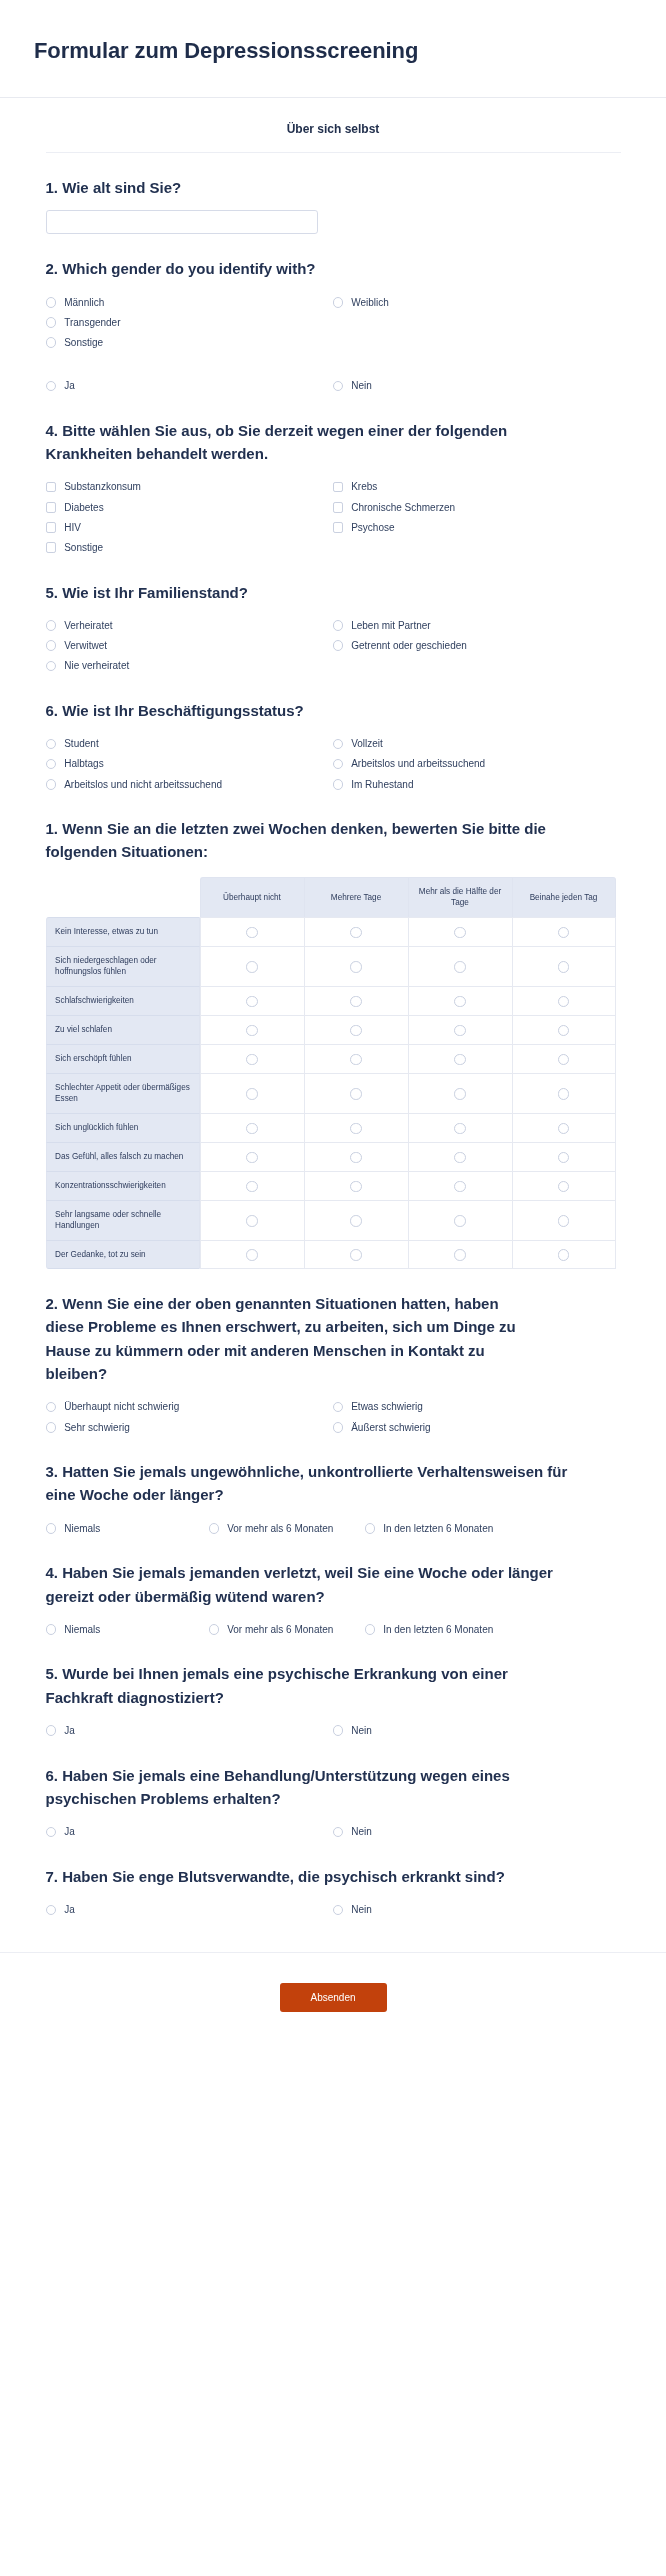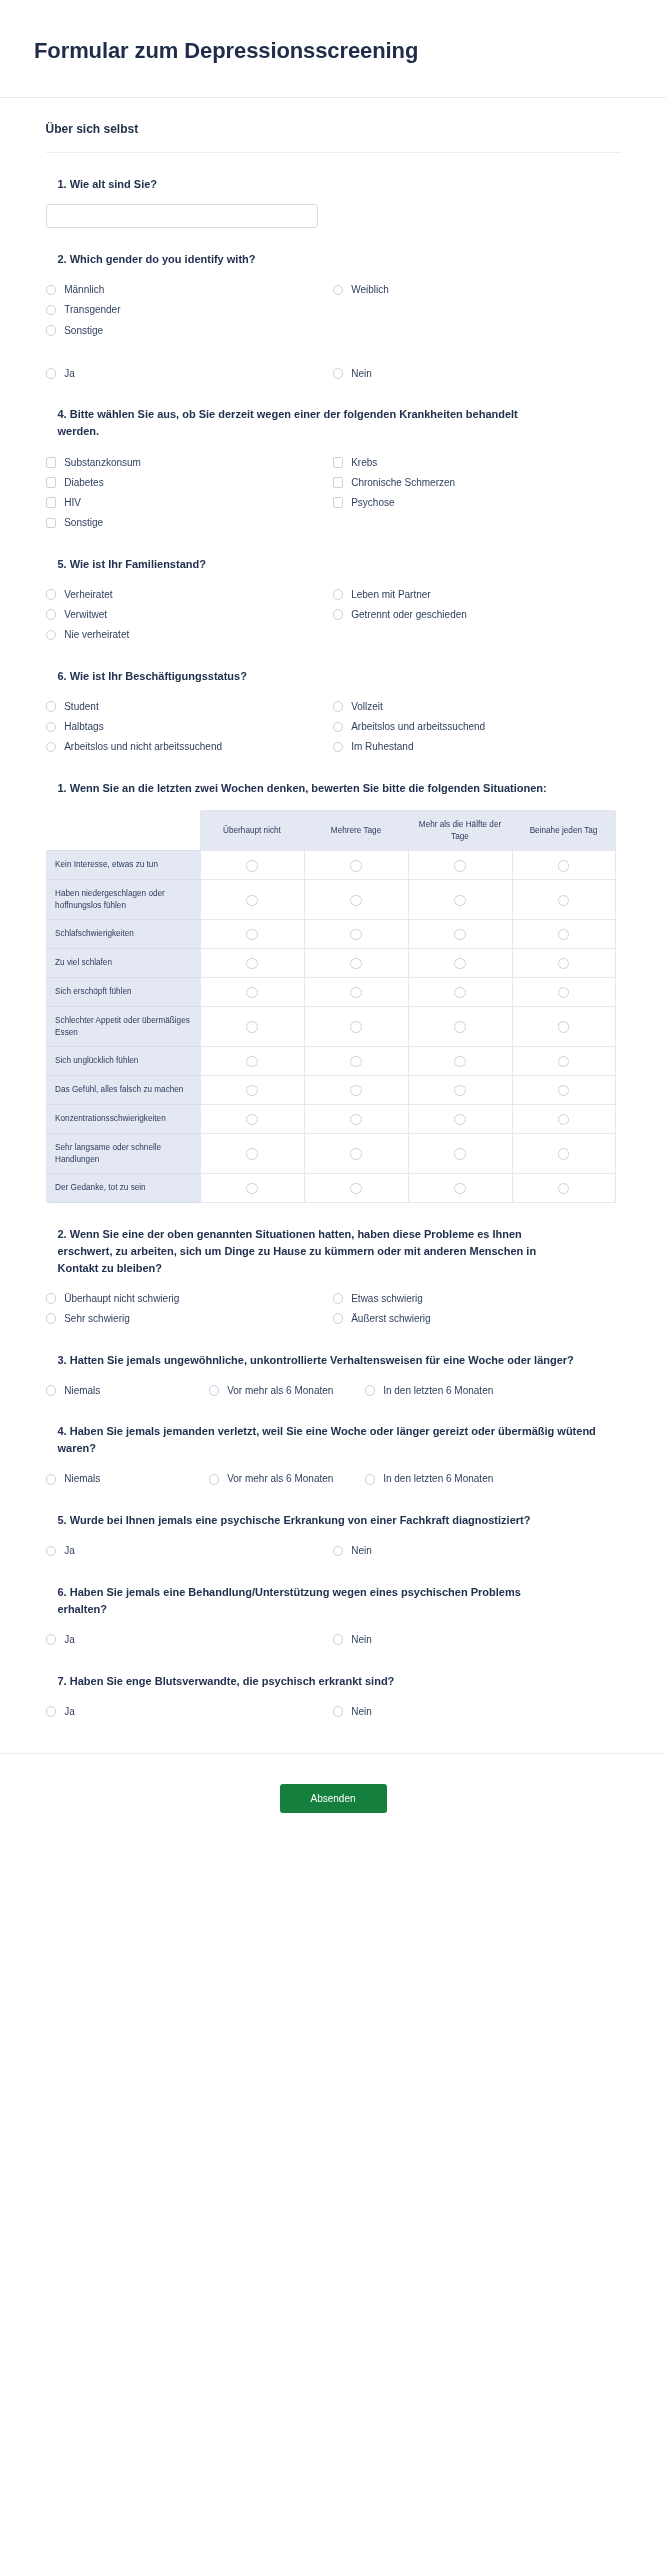--- a/index.html
+++ b/index.html
@@ -28,42 +28,42 @@
     font-weight: bold;
     color: #1f2d4a;
     letter-spacing: -0.1px;
     line-height: 1.25;
   }
 
   
   .section { padding: 0 34px; }
   .section-head {
     padding: 24px 11.5px 0 11.5px;
+    text-align: center;
   }
   .section-title {
     font-size: 12px;
     font-weight: bold;
     color: #22304d;
     padding-bottom: 16px;
   }
   .section-rule {
     border-bottom: 0.7px solid #eceef4;
     margin: 0;
   }
 
   
   .q { padding: 23px 11.5px 0 11.5px; }
   .q-label {
-    font-size: 11px;
+    font-size: 15px;
     font-weight: bold;
     color: #223150;
     line-height: 1.55;
     max-width: 494px;
     margin-bottom: 11.5px;
-    margin-left: 12px;
   }
   .q-label.wide { max-width: 545px; }
 
   
   .text-input {
     display: block;
     width: 272px;
     height: 24px;
     border: 0.7px solid #d6dbe8;
     border-radius: 2.9px;
@@ -174,21 +174,21 @@
   .footer-rule {
     border-top: 0.7px solid #eceef4;
     margin: 32px 0 0 0;
   }
   .footer {
     text-align: center;
     padding: 30px 0 40px 0;
   }
   .submit-btn {
     display: inline-block;
-    background: #15803d;
+    background: #c2410c;
     color: #ffffff;
     border: none;
     border-radius: 2.9px;
     font-family: "Liberation Sans", sans-serif;
     font-size: 10px;
     font-weight: normal;
     padding: 0 24px;
     height: 29px;
     line-height: 29px;
     min-width: 107px;
@@ -258,21 +258,21 @@
               </thead>
               <tbody>
                 <tr>
                   <td class="rowhead">Kein Interesse, etwas zu tun</td>
                   <td class="cell"><span class="radio"></span></td>
                   <td class="cell"><span class="radio"></span></td>
                   <td class="cell"><span class="radio"></span></td>
                   <td class="cell"><span class="radio"></span></td>
                 </tr>
                 <tr>
-                  <td class="rowhead">Haben niedergeschlagen oder hoffnungslos fühlen</td>
+                  <td class="rowhead">Sich niedergeschlagen oder hoffnungslos fühlen</td>
                   <td class="cell"><span class="radio"></span></td>
                   <td class="cell"><span class="radio"></span></td>
                   <td class="cell"><span class="radio"></span></td>
                   <td class="cell"><span class="radio"></span></td>
                 </tr>
                 <tr>
                   <td class="rowhead">Schlafschwierigkeiten</td>
                   <td class="cell"><span class="radio"></span></td>
                   <td class="cell"><span class="radio"></span></td>
                   <td class="cell"><span class="radio"></span></td>

